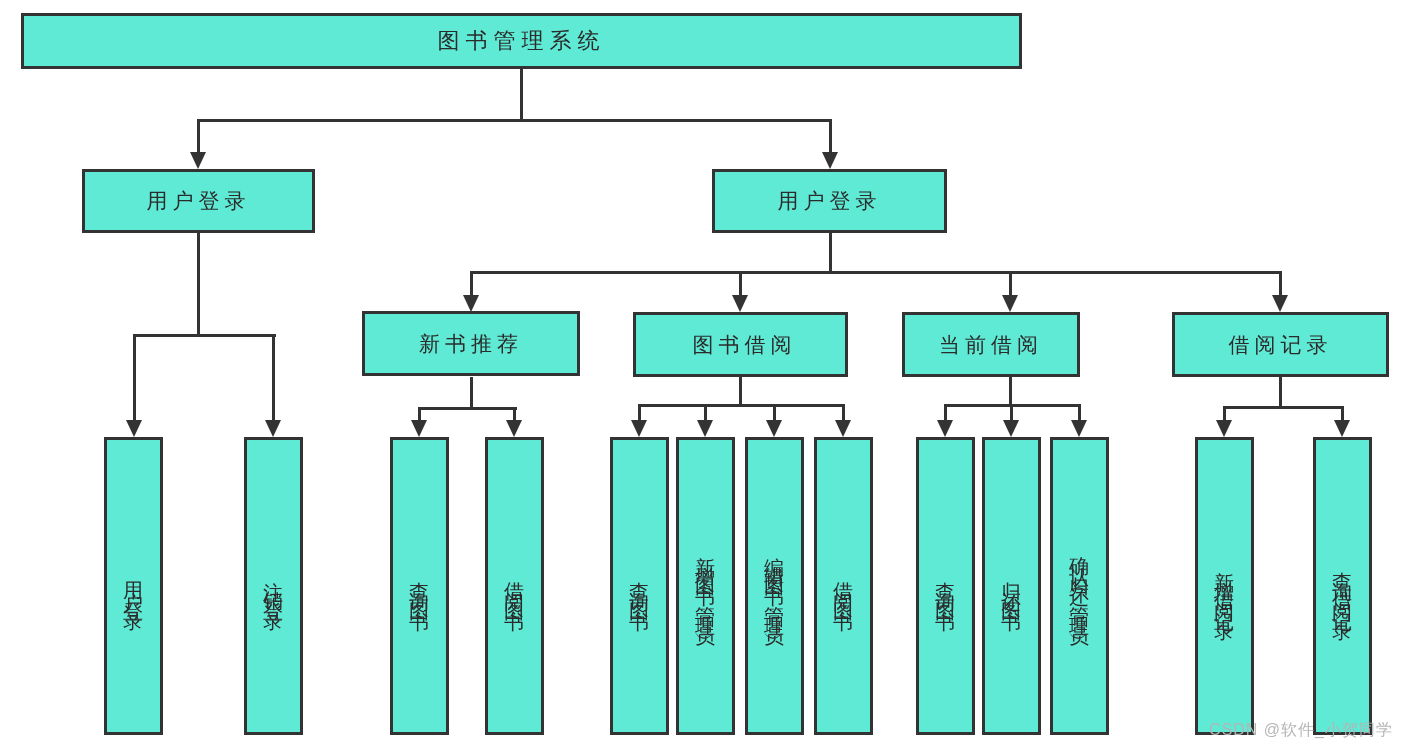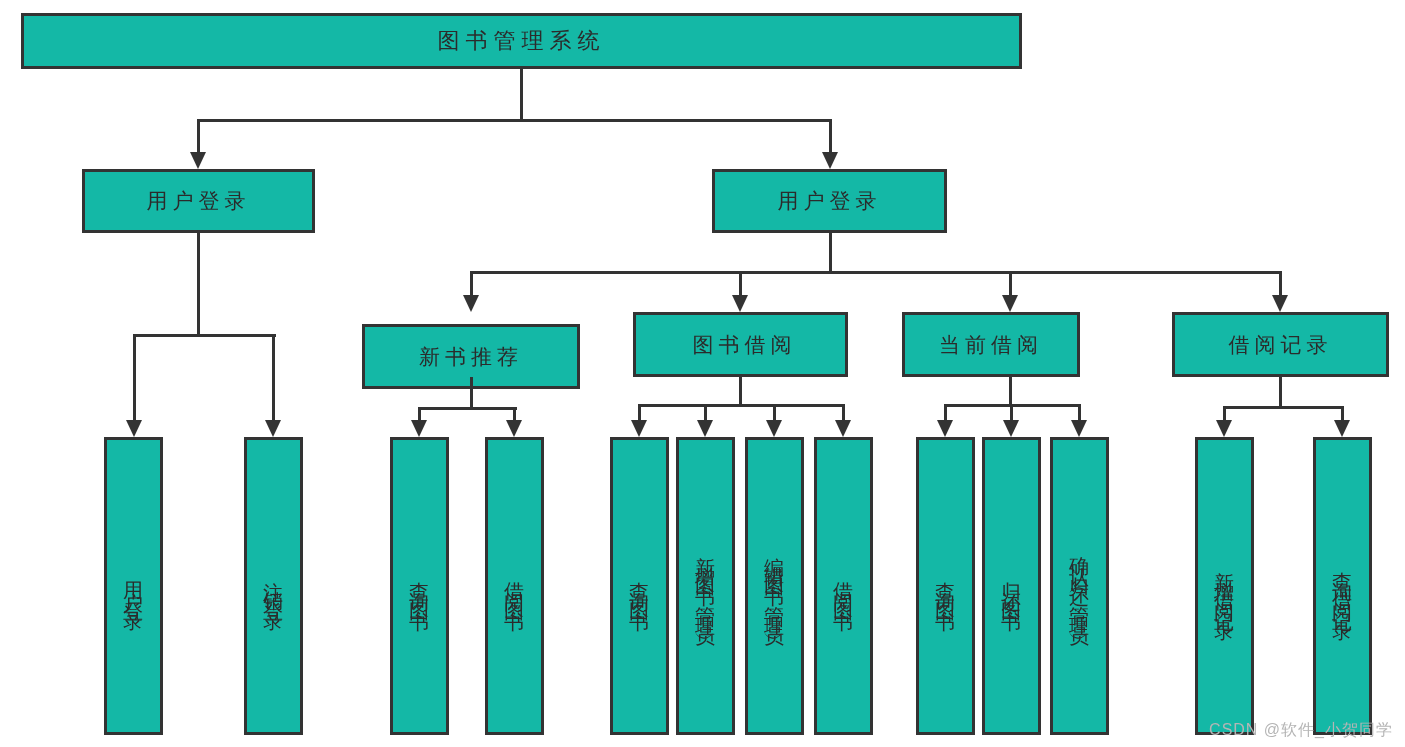--- a/index.html
+++ b/index.html
@@ -2,21 +2,21 @@
 <html style="--line: #333333; --border: #333333; --text: #2b2b2b; --wm: #b5b5b5; --bg: #ffffff;"><head>
 <meta charset="utf-8">
 <style>
   html,body{margin:0;padding:0;background:#fff;}
   .canvas{
     position:relative;width:1405px;height:747px;background:var(--bg,#fff);
     font-family:"Liberation Sans","DejaVu Sans",sans-serif;
     color:var(--text,#2b2b2b);overflow:hidden;
   }
   .box{
-    position:absolute;box-sizing:border-box;background:#14b8a6;
+    position:absolute;box-sizing:border-box;background:#5eead4;
     border:3px solid var(--border,#333);
     display:flex;align-items:center;justify-content:center;
   }
   .hlabel{font-size:21px;letter-spacing:5px;white-space:nowrap;}
   .root .hlabel{font-size:22px;letter-spacing:6px;}
   .leaf{width:59px;height:298px;top:437px;}
   .vtext{
     writing-mode:vertical-lr;text-orientation:mixed;
     font-size:20px;line-height:1;letter-spacing:10px;white-space:nowrap;
   }
@@ -66,21 +66,21 @@
   <div class="hl" style="left:470px;top:271px;width:812px;"></div>
   <div class="vl" style="left:470px;top:271px;height:25px;"></div>
   <div class="ah" style="left:463px;top:295px;"></div>
   <div class="vl" style="left:739px;top:271px;height:25px;"></div>
   <div class="ah" style="left:732px;top:295px;"></div>
   <div class="vl" style="left:1009px;top:271px;height:25px;"></div>
   <div class="ah" style="left:1002px;top:295px;"></div>
   <div class="vl" style="left:1279px;top:271px;height:25px;"></div>
   <div class="ah" style="left:1272px;top:295px;"></div>
 
-  <div class="box" style="left:362px;top:324px;width:218px;height:65px;">
+  <div class="box" style="left:362px;top:311px;width:218px;height:65px;">
     <span class="hlabel">新书推荐</span>
   </div>
   <div class="box" style="left:633px;top:312px;width:215px;height:65px;padding-left:8px;">
     <span class="hlabel">图书借阅</span>
   </div>
   <div class="box" style="left:902px;top:312px;width:178px;height:65px;">
     <span class="hlabel">当前借阅</span>
   </div>
   <div class="box" style="left:1172px;top:312px;width:217px;height:65px;">
     <span class="hlabel">借阅记录</span>

